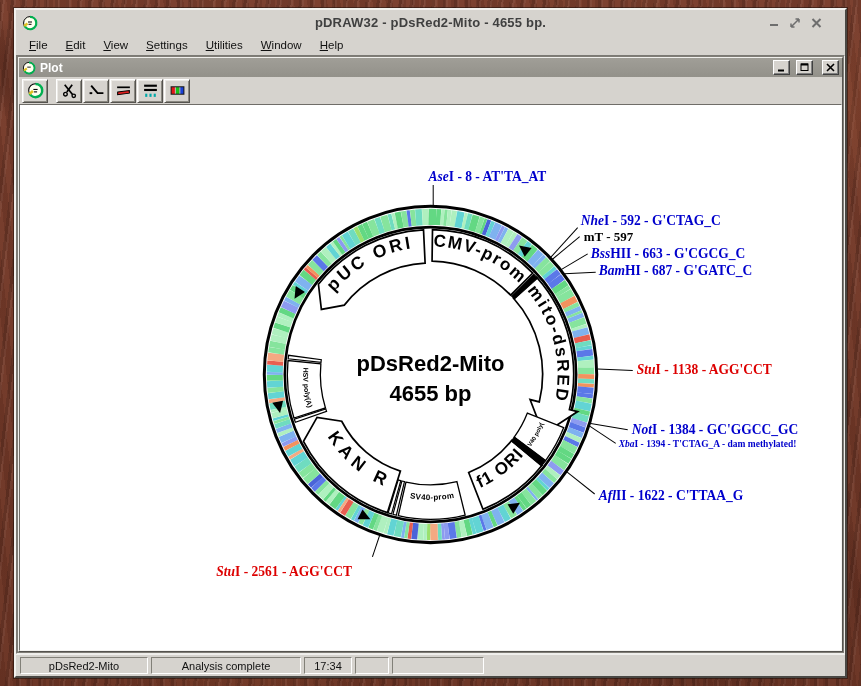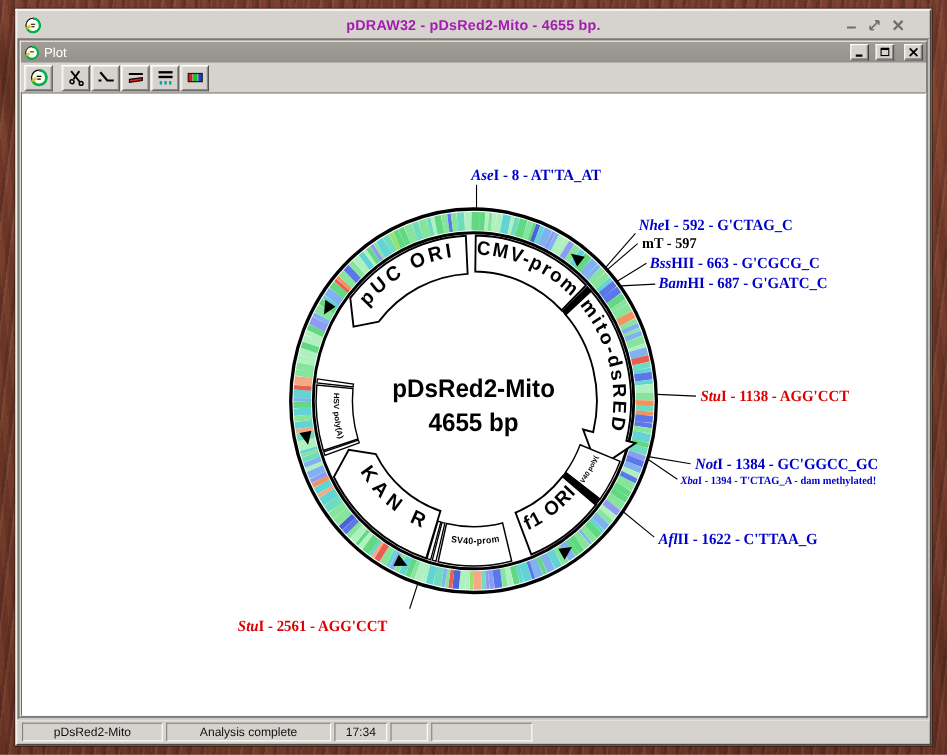--- a/index.html
+++ b/index.html
@@ -24,21 +24,21 @@
     border:2px solid; border-color:#f2f1ee #4a4844 #4a4844 #f2f1ee;
     box-shadow:0 0 0 1px rgba(30,15,10,.55);
     display:flex; flex-direction:column;
   }
   .title-bar {
     height:25px; display:flex; align-items:center; position:relative;
     background:#d6d3ce; padding:0 6px; flex:none;
   }
   .title-text {
     position:absolute; left:0; right:0; text-align:center;
-    font-weight:bold; font-size:13px; color:#a21caf; letter-spacing:.2px;
+    font-weight:bold; font-size:13px; color:#404040; letter-spacing:.2px;
   }
   .caption-buttons { margin-left:auto; display:flex; gap:7px; z-index:2; padding-right:16px; }
   .flat-btn { width:14px; height:12px; display:flex; align-items:center; justify-content:center; cursor:default; }
   .menu-bar { height:20px; display:flex; align-items:center; padding-left:4px; flex:none; background:#d6d3ce; }
   .menu-item {
     display:inline-block; padding:2px 9px 3px 9px; font-size:11.5px; color:#111;
   }
   .menu-item::first-letter { text-decoration:underline; }
   .mdi-area {
     flex:1; position:relative; background:#807d76;
@@ -46,21 +46,21 @@
   }
   .plot-window {
     position:absolute; left:1px; top:1px; right:1px; bottom:1px;
     background:#d6d3ce; border:1px solid; border-color:#f0efec #55534f #55534f #f0efec;
     display:flex; flex-direction:column;
   }
   .plot-title-bar {
     height:19px; flex:none; background:linear-gradient(#a09e97,#93918a);
     display:flex; align-items:center; padding:0 3px; gap:4px;
   }
-  .plot-title-text { font-weight:normal; font-size:12px; color:#fff; flex:1; }
+  .plot-title-text { font-weight:bold; font-size:12px; color:#fff; flex:1; }
   .win-btn {
     width:17px; height:15px; background:#d6d3ce;
     border:1px solid; border-color:#fff #404040 #404040 #fff;
     box-shadow:inset -1px -1px 0 #808080;
     display:flex; align-items:center; justify-content:center;
   }
   .win-btn + .win-btn { margin-left:2px; }
   .win-btn.gap { margin-left:5px; }
   .plot-toolbar { height:27px; flex:none; display:flex; align-items:center; padding-left:3px; background:#d6d3ce; }
   .tool-btn {
@@ -114,20 +114,29 @@
           </svg>
       </span>
       <span class="flat-btn">
         <svg width="11" height="10" viewBox="0 0 11 10">
             <path d="M1.5 1 L9.5 9 M9.5 1 L1.5 9" stroke="#6e6e6e" stroke-width="2"></path>
           </svg>
       </span>
     </span>
   </div>
 
+  <div class="menu-bar">
+    <span class="menu-item">File</span>
+    <span class="menu-item">Edit</span>
+    <span class="menu-item">View</span>
+    <span class="menu-item">Settings</span>
+    <span class="menu-item">Utilities</span>
+    <span class="menu-item">Window</span>
+    <span class="menu-item">Help</span>
+  </div>
 
   <div class="mdi-area">
     <div class="plot-window">
 
       <div class="plot-title-bar">
         <span style="display:flex;">
           <svg width="14" height="14" viewBox="0 0 16 16">
             <circle cx="8" cy="8" r="6.4" fill="#fffff0" stroke="#000" stroke-width="1"></circle>
             <path d="M 8 1.8 A 6.2 6.2 0 1 1 2.4 10.5" fill="none" stroke="#00b050" stroke-width="2.2"></path>
             <path d="M 2.2 11 L 5.5 8.5" stroke="#e0c020" stroke-width="2.4"></path>

